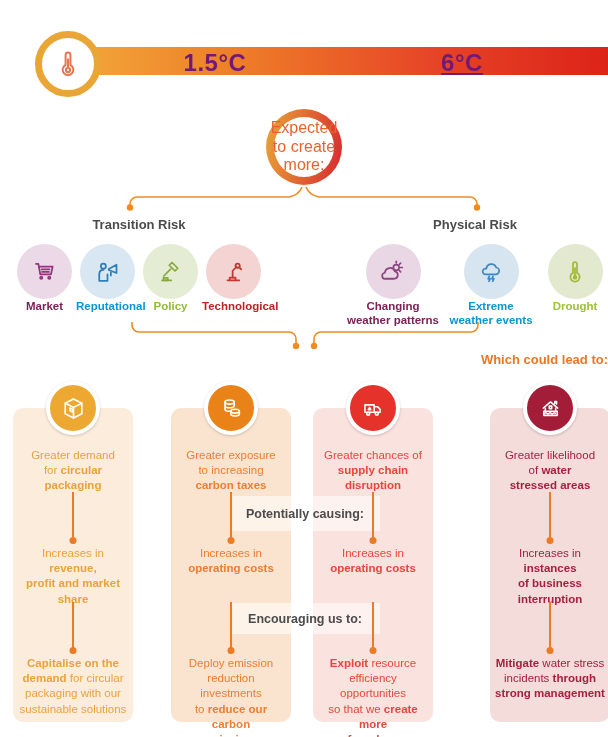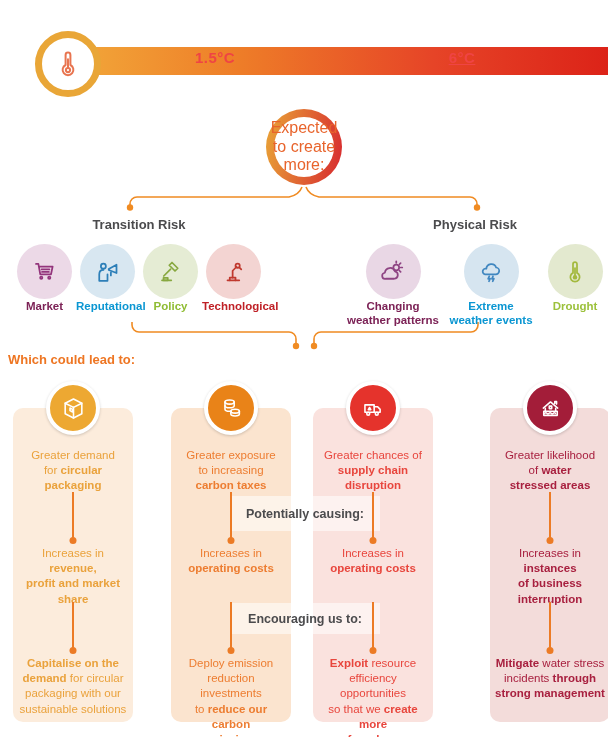--- a/index.html
+++ b/index.html
@@ -5,22 +5,22 @@
   html,body{margin:0;padding:0;background:#fff;}
   .scene{position:relative;width:608px;height:737px;background:#fff;overflow:hidden;
          font-family:"Liberation Sans",sans-serif;}
   .scene *{box-sizing:border-box;}
 
   
   .banner{position:absolute;left:10px;top:10px;width:588px;height:138px;border-radius:10px;
           background:var(--banner-bg,#fceadb);}
   .temp-bar{position:absolute;left:66px;top:47px;width:542px;height:28px;
             background:linear-gradient(90deg,#f2a93a 0%,#ee7d28 32%,#e64427 68%,#dc2318 100%);}
-  .temp-label{position:absolute;top:49px;width:100px;text-align:center;color:#ef4444;
-              font-size:15px;font-weight:700;letter-spacing:.5px;}
+  .temp-label{position:absolute;top:49px;width:100px;text-align:center;color:#701a75;
+              font-size:24px;font-weight:700;letter-spacing:.5px;}
   .temp-low{left:165px;} .temp-high{left:412px;text-decoration:underline;}
   .thermo-badge{position:absolute;left:35px;top:31px;width:66px;height:66px;border-radius:50%;
                 background:#fff;border:7px solid #e9a637;display:flex;align-items:center;justify-content:center;}
   .thermo-badge svg{width:34px;height:34px;color:#e8744f;}
   .banner-caption{position:absolute;left:0;top:81px;width:100%;text-align:center;
                   font-size:13px;font-weight:700;color:var(--caption,#ee7623);}
 
   
   .hub{position:absolute;left:266px;top:109px;width:76px;height:76px;border-radius:50%;
        background:linear-gradient(100deg,var(--ring-a,#e9a637),var(--ring-b,#d7282f));
@@ -41,21 +41,21 @@
   .risk-group{position:absolute;top:244px;display:flex;}
   .rg1{left:13px;} .rg2{left:341px;}
   .risk-item{text-align:center;}
   .rg1 .risk-item{width:63px;}
   .risk-circle{width:55px;height:55px;border-radius:50%;margin:0 auto;
                background:var(--cbg);display:flex;align-items:center;justify-content:center;}
   .risk-circle svg{width:30px;height:30px;color:var(--ic);}
   .risk-label{margin-top:0;font-size:11.5px;font-weight:700;line-height:1.25;
               color:var(--lc);white-space:pre-line;}
 
-  .lead-label{position:absolute;left:0;top:352px;width:608px;text-align:left;
+  .lead-label{position:absolute;left:0;top:352px;width:608px;text-align:right;
               font-size:13px;font-weight:700;color:var(--caption,#ee7623);padding-left:8px;}
 
   
   .col{position:absolute;top:408px;width:120px;height:314px;border-radius:10px;background:var(--bg);}
   .c1{left:13px;} .c2{left:171px;} .c3{left:313px;} .c4{left:469px;margin-left:21px;}
   .col-circle{position:absolute;left:50%;top:-27px;transform:translateX(-50%);
               width:54px;height:54px;border-radius:50%;background:var(--accent);
               border:4px solid #fff;box-shadow:0 1px 3px rgba(0,0,0,.18);
               display:flex;align-items:center;justify-content:center;}
   .col-circle svg{width:27px;height:27px;color:#fff;}

